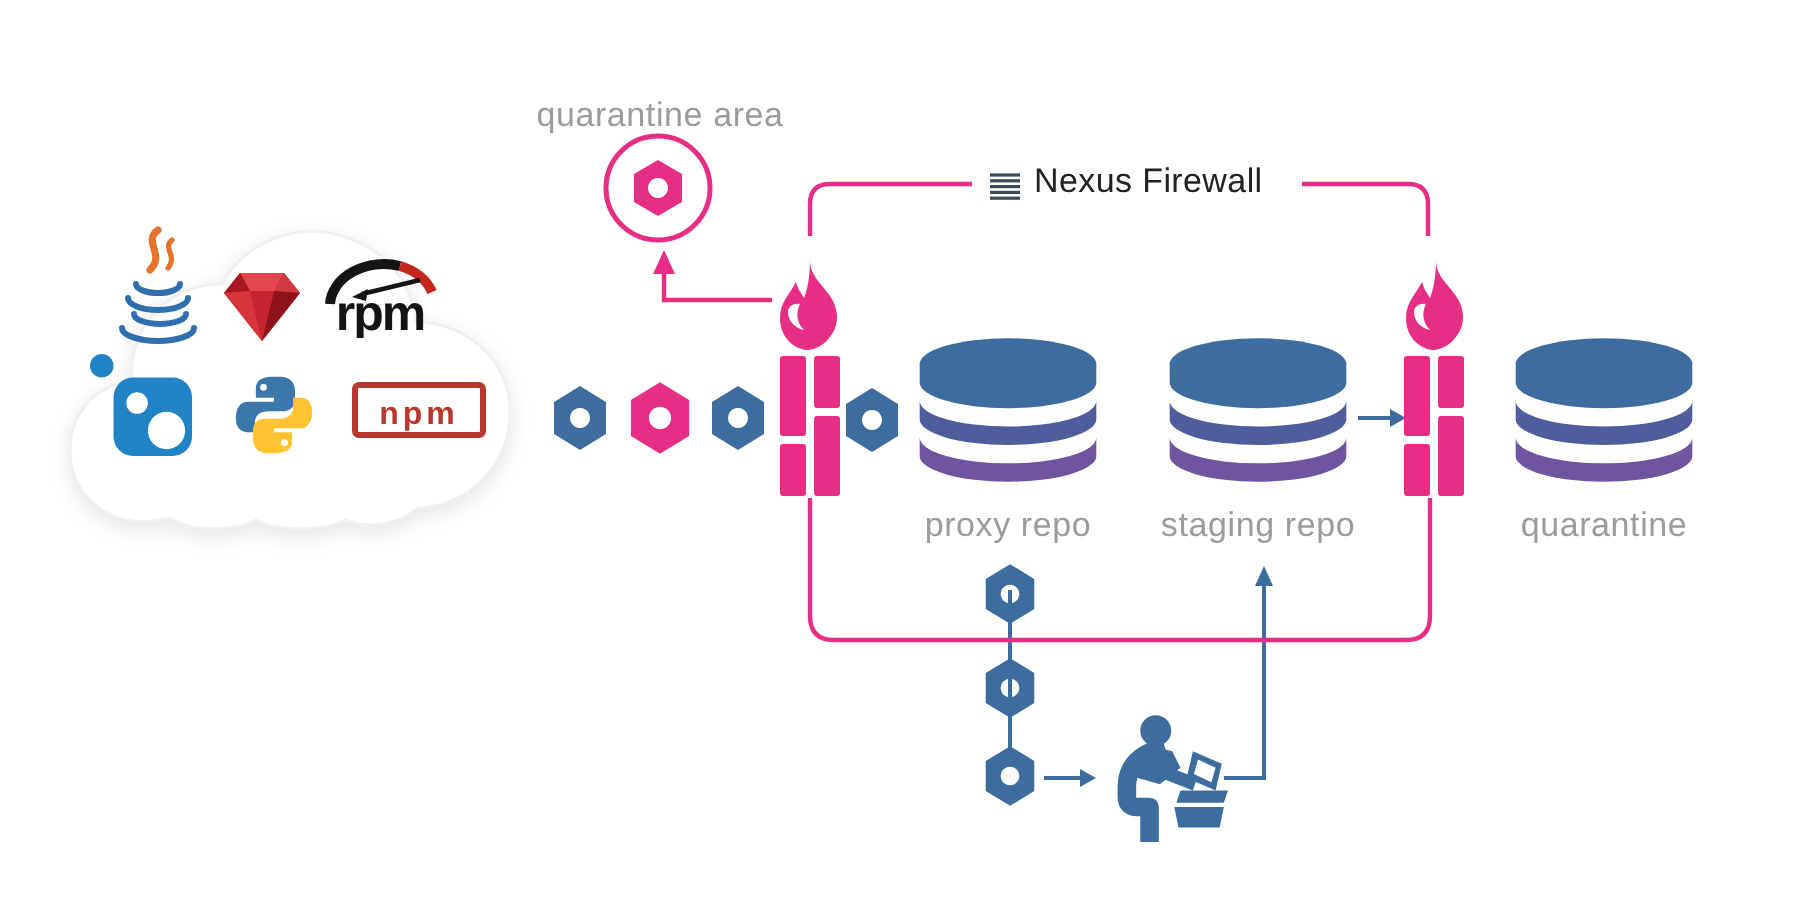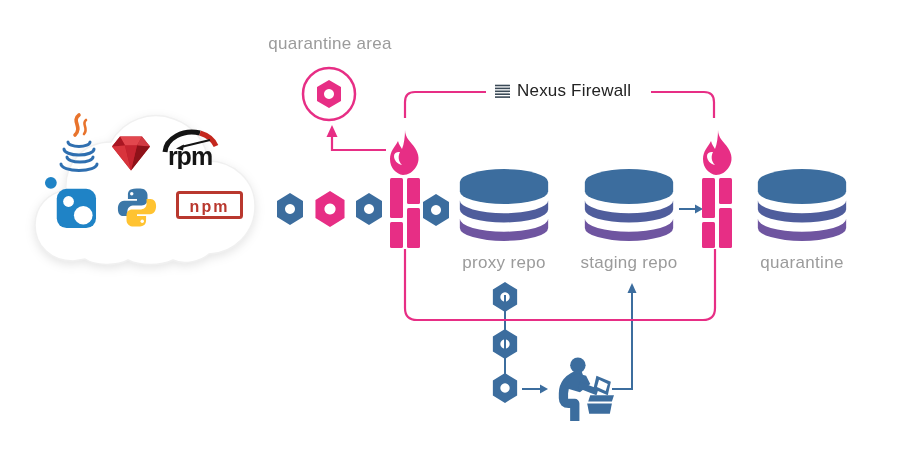--- a/index.html
+++ b/index.html
@@ -6,21 +6,21 @@
   #canvas{
     position:relative;width:900px;height:461px;background:#ffffff;overflow:hidden;
     font-family:"Liberation Sans",sans-serif;
   }
   .abs{position:absolute;}
   .lbl{
     position:absolute;transform:translateX(-50%);
     font-size:17px;color:#9b9b9b;white-space:nowrap;letter-spacing:.3px;
   }
   .nf-group{
-    position:absolute;display:flex;align-items:center;gap:7px;background:#fff;padding:0 6px;
+    position:absolute;display:flex;align-items:flex-end;gap:7px;background:#fff;padding:0 6px;
   }
   .nf-title{font-size:17px;color:#232323;font-weight:500;letter-spacing:.2px;white-space:nowrap;}
   .cloud-shadow{filter:drop-shadow(0 3px 5px rgba(0,0,0,0.10));}
   svg{display:block;}
 </style>
 </head>
 <body>
 
 <div id="canvas">
 
@@ -104,21 +104,21 @@
              C42 16 40 13 36 13 L32 13 L32 18 C32 22 29 24 25 24 L17 24 C13.5 24 11 26.5 11 30
              L11 35 C11 39 14 42 18.5 42 Z" fill="#ffc331"></path>
     <circle cx="27.5" cy="36.5" r="1.8" fill="#ffffff"></circle>
   </svg>
 
   <svg class="abs" style="left:176px;top:191px" width="67" height="28" viewBox="0 0 67 28">
     <rect x="1.5" y="1.5" width="64" height="25" rx="2" fill="#ffffff" stroke="#b9382e" stroke-width="3"></rect>
     <text x="33.5" y="21" font-size="16" font-weight="bold" fill="#b9382e" text-anchor="middle" letter-spacing="2" font-family="Liberation Sans, sans-serif">npm</text>
   </svg>
 
-  <div class="lbl" style="left:330px;top:34px">quarantine area</div>
+  <div class="lbl" style="left:330px;top:48px">quarantine area</div>
   <svg class="abs" style="left:300px;top:65px" width="58" height="58" viewBox="0 0 58 58">
     <circle cx="29" cy="29" r="26" fill="#ffffff" stroke="#e72e85" stroke-width="2.5"></circle>
     <g transform="translate(29,29)">
       <path d="M0 -14 L12 -7 L12 7 L0 14 L-12 7 L-12 -7 Z M0 -5 a5 5 0 1 0 0.01 0 Z" fill="#e72e85" fill-rule="evenodd"></path>
     </g>
   </svg>
 
   <div class="nf-group" style="left:489px;top:81px">
     <svg width="15" height="15" viewBox="0 0 15 15">
       <g stroke="#3b4a57" stroke-width="1.6">

